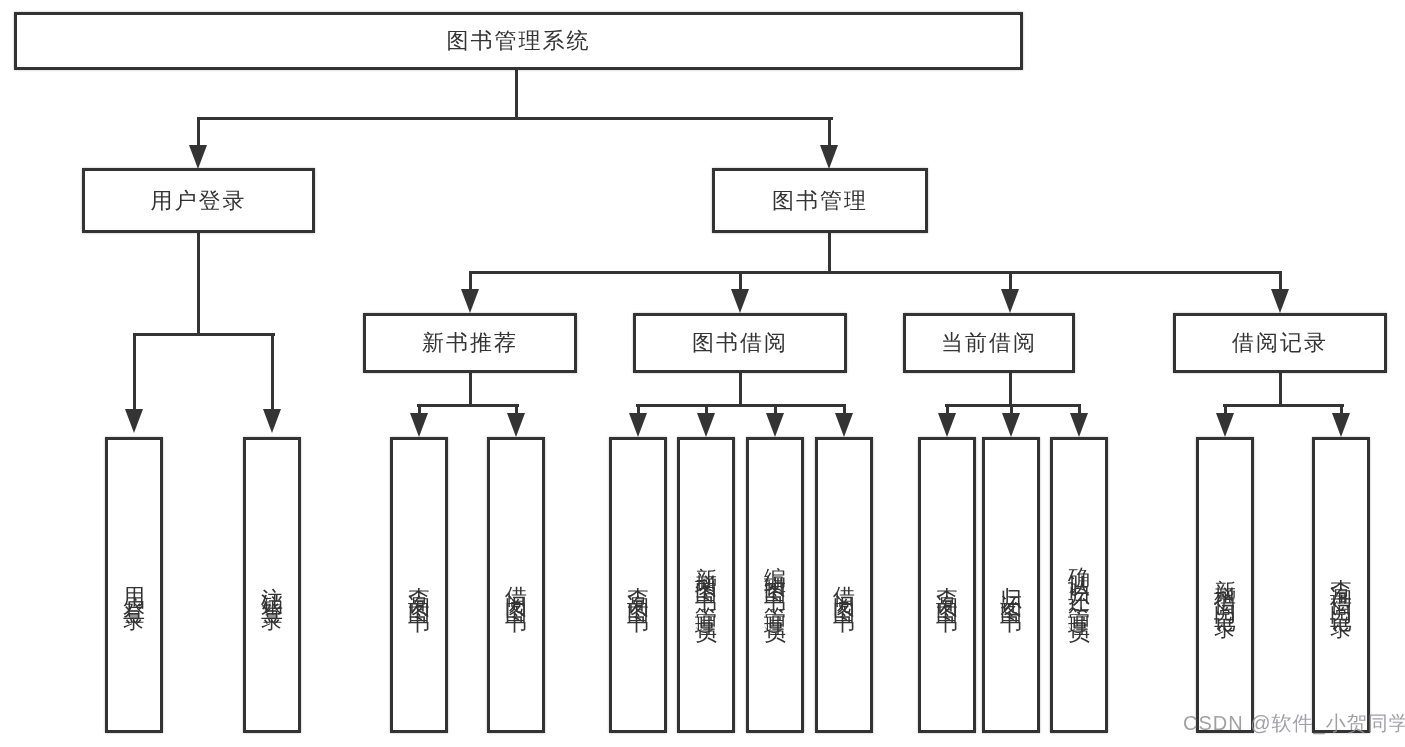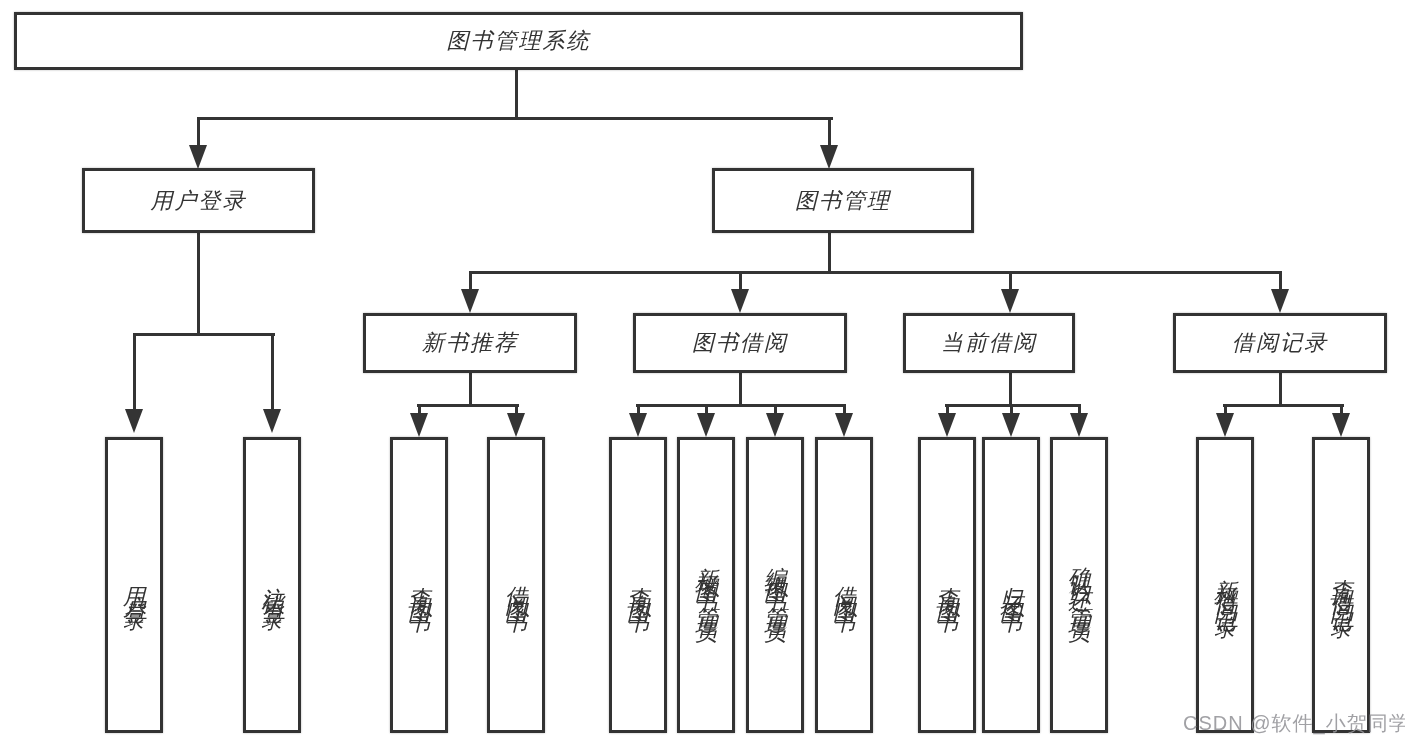--- a/index.html
+++ b/index.html
@@ -26,21 +26,20 @@
     display: flex;
     align-items: center;
     justify-content: center;
     z-index: 2;
   }
   .node .lbl {
     font-size: 22px;
     letter-spacing: 2px;
     color: #333333;
     white-space: nowrap;
-    font-style: italic;
   }
   .leaf {
     width: 58px;
     top: 437px;
     height: 296px;
   }
   .leaf .lbl {
     writing-mode: vertical-rl;
     text-orientation: mixed;
     letter-spacing: 8px;
@@ -89,21 +88,21 @@
   <div class="line vline" style="left:515px; top:70px; height:48px;"></div>
   <div class="line hline" style="left:197px; top:117px; width:636px;"></div>
   <div class="line vline" style="left:197px; top:117px; height:30px;"></div>
   <div class="arrowhead" style="left:189px; top:145px;"></div>
   <div class="line vline" style="left:828px; top:117px; height:30px;"></div>
   <div class="arrowhead" style="left:820px; top:145px;"></div>
 
   <div class="node" style="left:82px; top:168px; width:233px; height:65px;">
     <span class="lbl">用户登录</span>
   </div>
-  <div class="node" style="left:712px; top:168px; width:262px; height:65px;">
+  <div class="node" style="left:712px; top:168px; width:216px; height:65px;">
     <span class="lbl">图书管理</span>
   </div>
 
   <div class="line vline" style="left:197px; top:233px; height:102px;"></div>
   <div class="line hline" style="left:133px; top:333px; width:142px;"></div>
   <div class="line vline" style="left:133px; top:333px; height:78px;"></div>
   <div class="arrowhead" style="left:125px; top:409px;"></div>
   <div class="line vline" style="left:271px; top:333px; height:78px;"></div>
   <div class="arrowhead" style="left:263px; top:409px;"></div>
 

